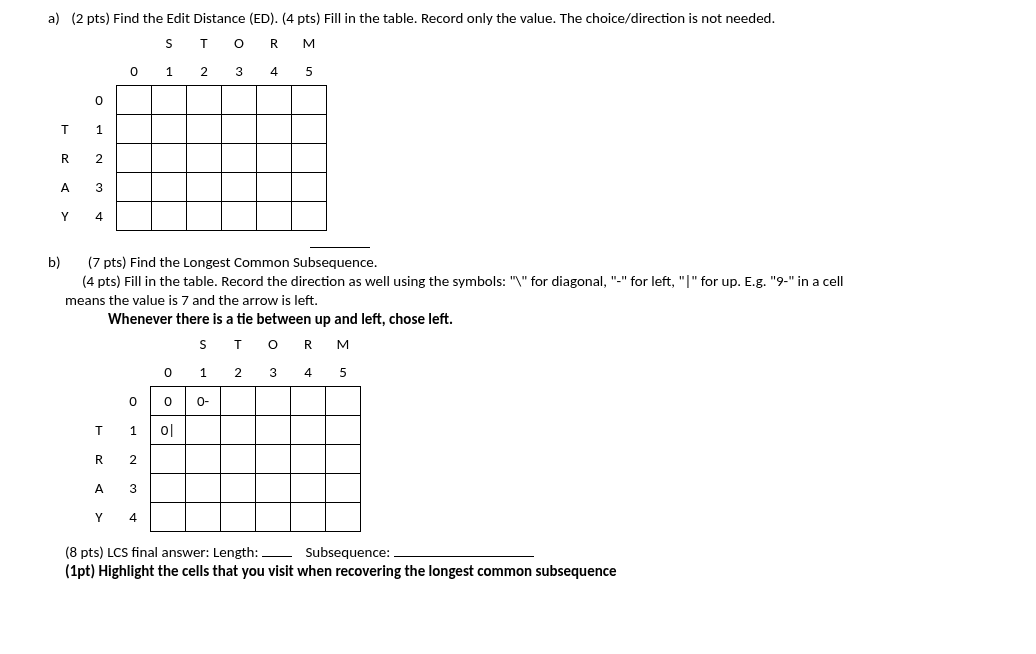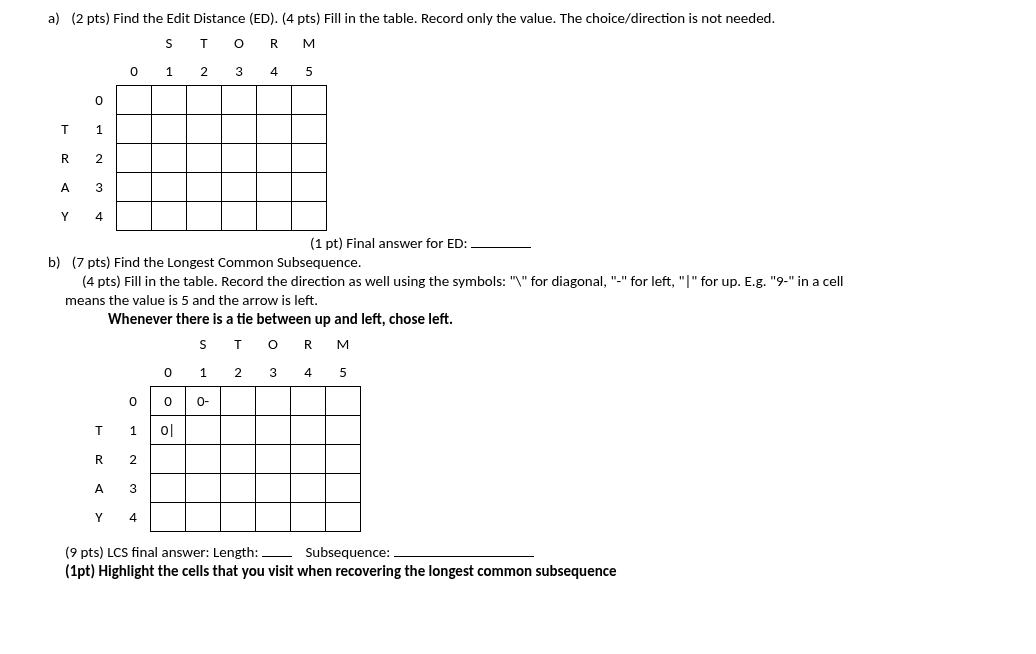--- a/index.html
+++ b/index.html
@@ -153,33 +153,32 @@
       <td class="cell"></td>
       <td class="cell"></td>
       <td class="cell"></td>
       <td class="cell"></td>
     </tr>
   </tbody>
     </table>
 </div>
 
 <div class="row center-text">
-  <span>(1 pt) Final answer for ED:</span>
   <span class="line"></span>
 </div>
 
 <div class="row indent-1">
   <span>b)</span>
-  <span style="padding-left:8px;">(7 pts) Find the Longest Common Subsequence.</span>
+  <span style="padding-left:8px;margin-left:16px;">(7 pts) Find the Longest Common Subsequence.</span>
 </div>
 <div class="row indent-2">
   <span>(4 pts) Fill in the table. Record the direction as well using the symbols: "\" for diagonal, "-" for left, "|" for up. E.g. "9-" in a cell</span>
 </div>
 <div class="row indent-1" style="padding-left:55px;">
-  <span>means the value is 5 and the arrow is left.</span>
+  <span>means the value is 7 and the arrow is left.</span>
 </div>
 <div class="row indent-3 bold">
   <span>Whenever there is a tie between up and left, chose left.</span>
 </div>
 
 <div class="indent-2">
   <table class="grid">
     <tbody>
         <tr>
       <td class="hdr"></td>
@@ -252,21 +251,21 @@
       <td class="cell"></td>
     </tr>
   </tbody>
     </table>
 </div>
 
 <div class="gap"></div>
 <div class="gap"></div>
 
 <div class="row indent-1" style="padding-left:55px;">
-  <span>(9 pts) LCS final answer: Length:</span>
+  <span>(8 pts) LCS final answer: Length:</span>
   <span class="line small"></span>
   &nbsp;&nbsp;
   <span>Subsequence:</span>
   <span class="line wide"></span>
 </div>
 <div class="row indent-1" style="padding-left:55px;font-weight:bold;">
   <span>(1pt) Highlight the cells that you visit when recovering the longest common subsequence</span>
 </div>
 
 </body></html>

